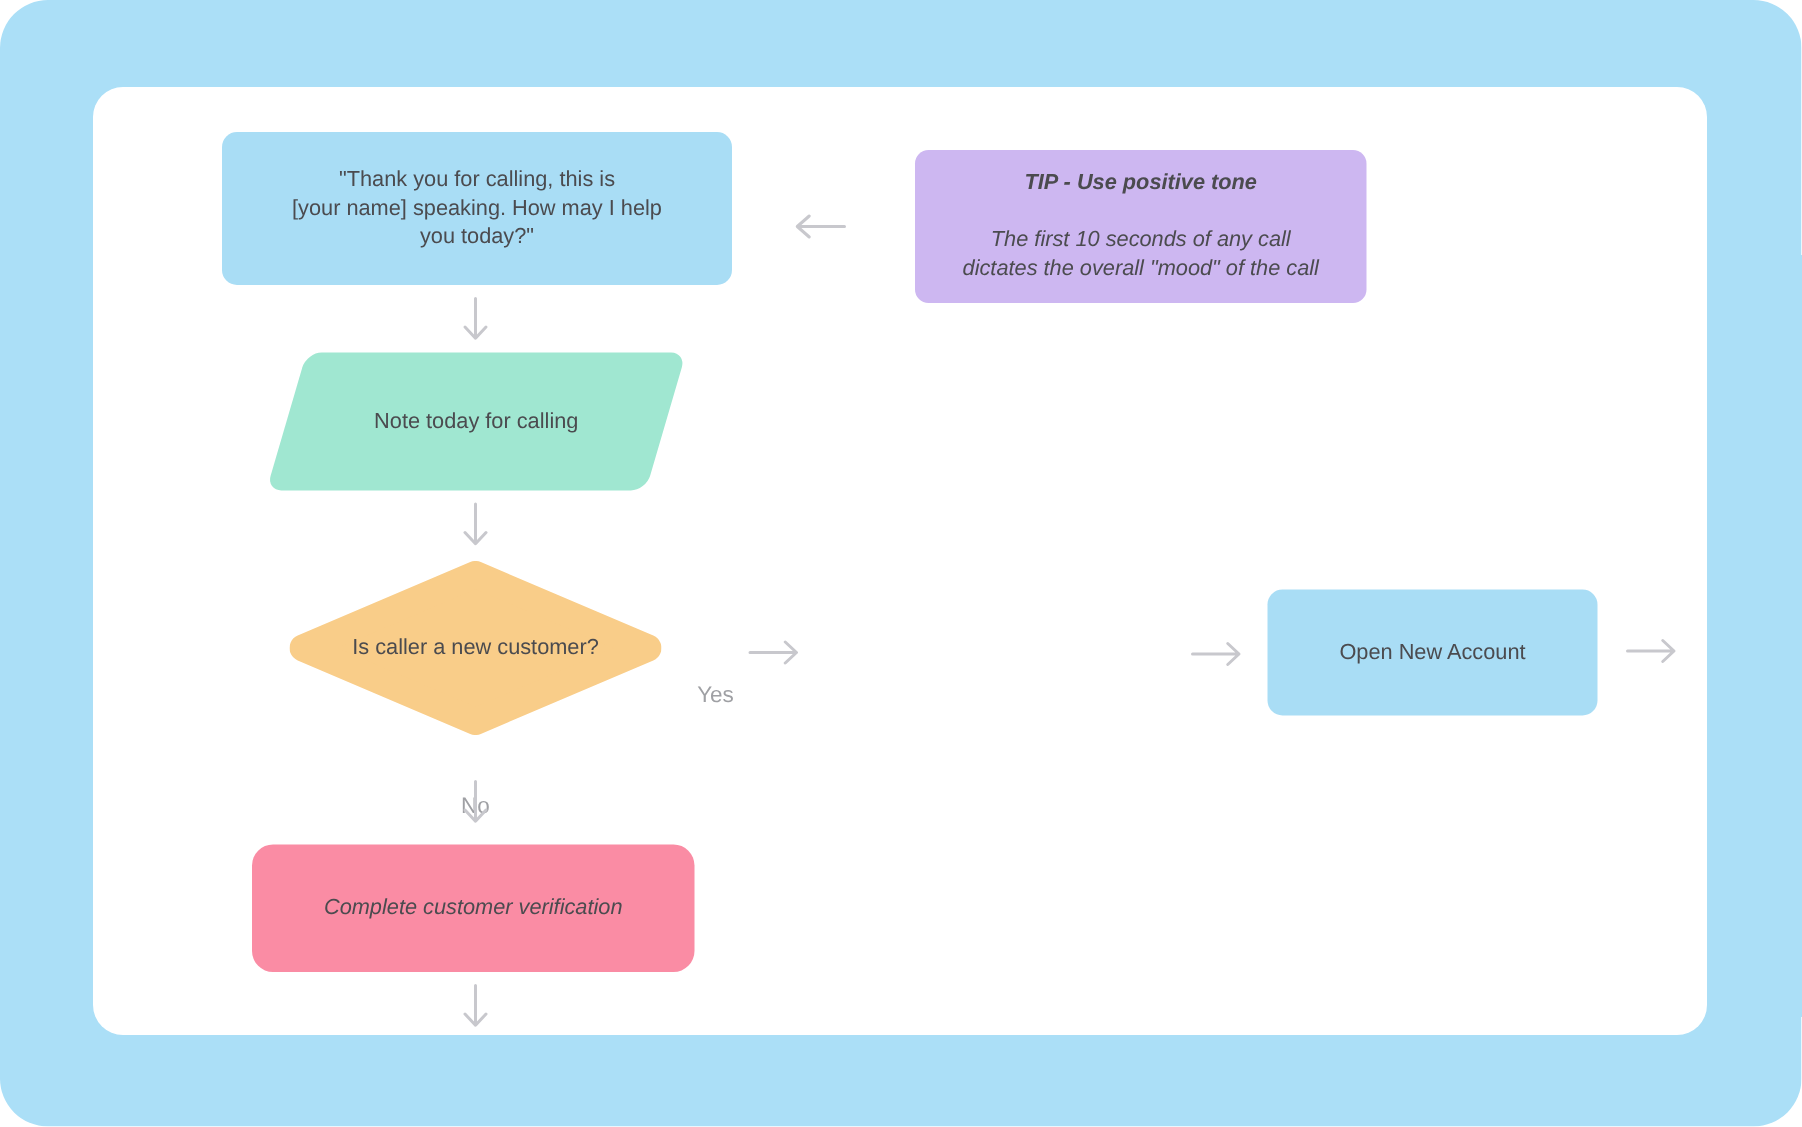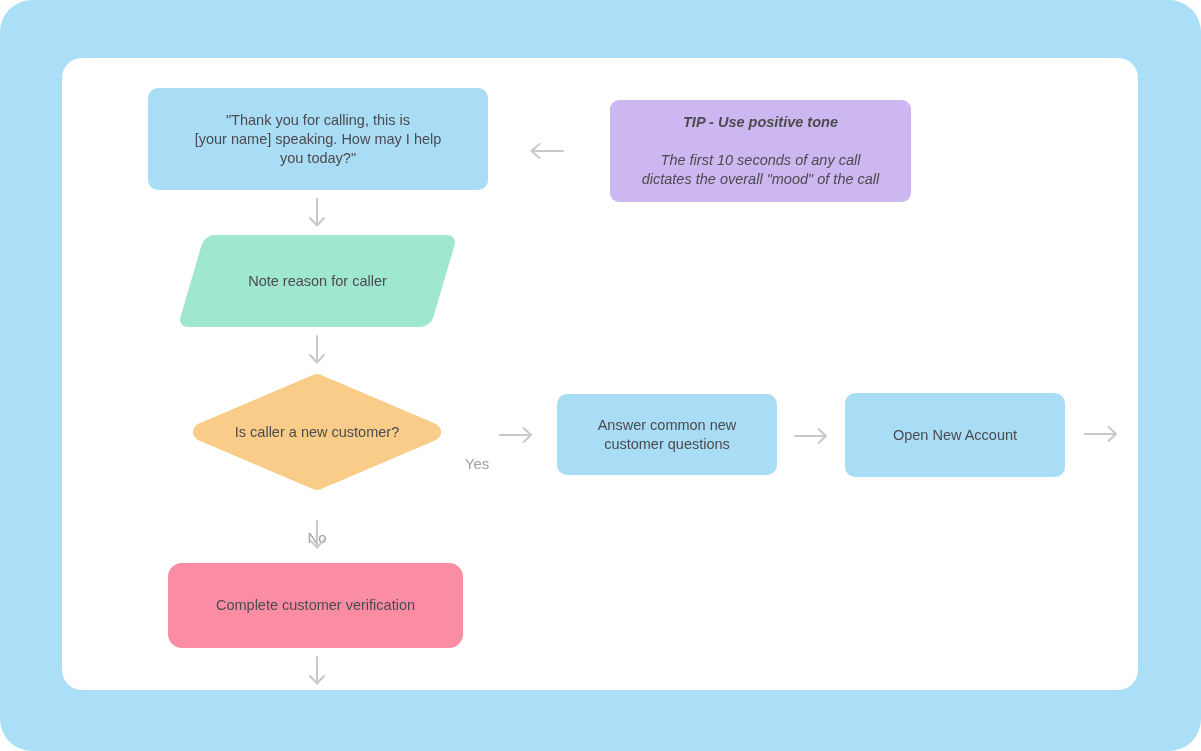--- a/index.html
+++ b/index.html
@@ -36,21 +36,21 @@
   }
   .node-text { white-space: pre-line; }
   .blue   { background: var(--node-blue, #A9DDF5); border-radius: 10px; }
   .purple { background: var(--node-purple, #CDB7F1); border-radius: 9px; }
   .pink   { background: var(--node-pink, #FA8CA4); border-radius: 14px; }
   .greeting-box { left: 148px; top: 88px;  width: 340px; height: 102px; }
   .tip-box      { left: 610px; top: 100px; width: 301px; height: 102px; font-style: italic; }
   .tip-title    { font-weight: 700; margin-bottom: 19px; }
   .answer-box   { left: 557px; top: 394px; width: 220px; height: 81px; }
   .open-box     { left: 845px; top: 393px; width: 220px; height: 84px; }
-  .verify-box   { left: 168px; top: 563px; width: 295px; height: 85px; }
+  .verify-box   { left: 168px; top: 563px; width: 295px; height: 85px; font-style: italic; }
   .para-bg {
     position: absolute;
     left: 191px; top: 235px; width: 253px; height: 92px;
     background: var(--node-teal, #A0E7D1);
     border-radius: 10px;
     transform: skewX(-16.3deg);
   }
   .para-label { left: 191px; top: 235px; width: 253px; height: 92px; }
   .diamond-svg { position: absolute; left: 193px; top: 374px; }
   .diamond-label { left: 193px; top: 374px; width: 248px; height: 116px; }
@@ -97,43 +97,39 @@
   <svg class="arrow" style="left:528px;top:140px;" width="38" height="22" viewBox="0 0 38 22">
     <path d="M35 11 H4 M11.5 4 L3.5 11 L11.5 18"></path>
   </svg>
 
   <svg class="arrow" style="left:306px;top:197px;" width="22" height="32" viewBox="0 0 22 32">
     <path d="M11 2 V28 M4 21 L11 28.5 L18 21"></path>
   </svg>
 
   <div class="para-bg"></div>
   <div class="overlay-label para-label">
-    <span class="node-text">Note reason for caller</span>
+    <span class="node-text">Note today for calling</span>
   </div>
 
   <svg class="arrow" style="left:306px;top:334px;" width="22" height="32" viewBox="0 0 22 32">
     <path d="M11 2 V28 M4 21 L11 28.5 L18 21"></path>
   </svg>
 
   <svg class="diamond-svg" width="248" height="116" viewBox="0 0 248 116">
     <polygon points="9,58 124,9 239,58 124,107" style="fill:var(--node-orange,#F9CD89);stroke:var(--node-orange,#F9CD89);stroke-width:18;stroke-linejoin:round"></polygon>
   </svg>
   <div class="overlay-label diamond-label">
     <span class="node-text">Is caller a new customer?</span>
   </div>
 
   <div class="branch-label label-yes">Yes</div>
   <svg class="arrow" style="left:498px;top:424px;" width="36" height="22" viewBox="0 0 36 22">
     <path d="M2 11 H32.5 M25.5 4 L33 11 L25.5 18"></path>
   </svg>
 
-  <div class="node blue answer-box">
-    <span class="node-text">Answer common new
-customer questions</span>
-  </div>
 
   <svg class="arrow" style="left:793px;top:425px;" width="36" height="22" viewBox="0 0 36 22">
     <path d="M2 11 H32.5 M25.5 4 L33 11 L25.5 18"></path>
   </svg>
 
   <div class="node blue open-box">
     <span class="node-text">Open New Account</span>
   </div>
 
   <svg class="arrow" style="left:1083px;top:423px;" width="36" height="22" viewBox="0 0 36 22">

